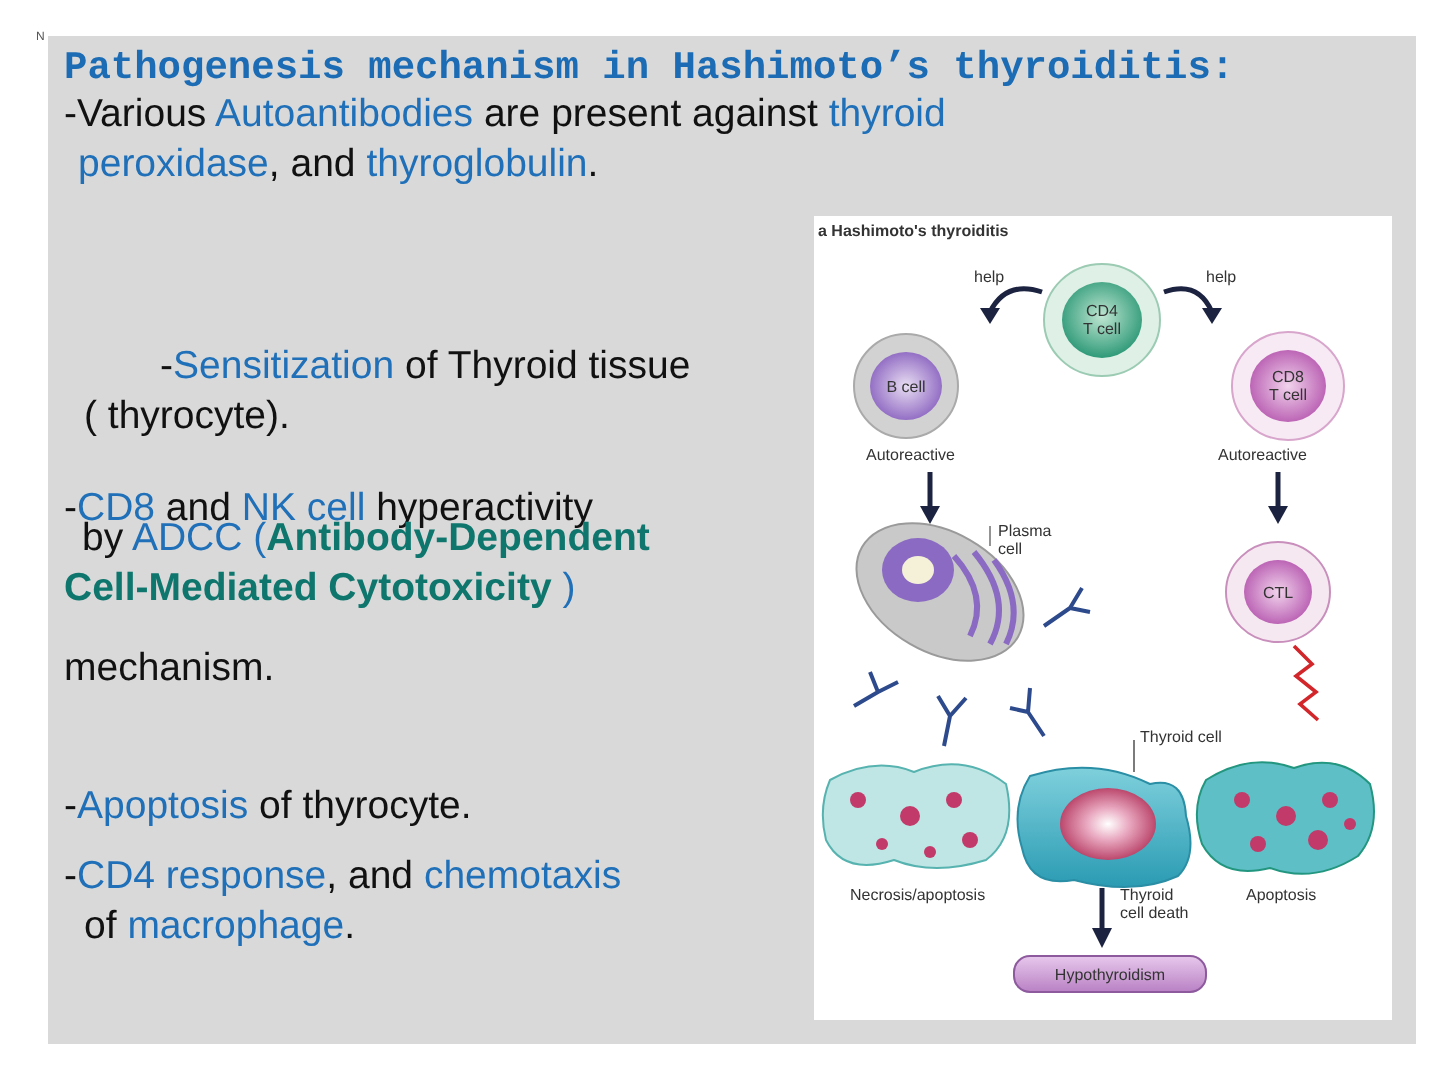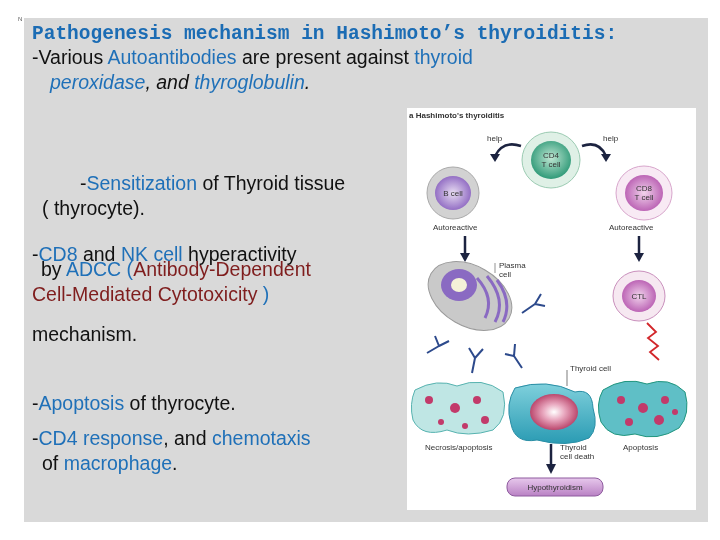--- a/index.html
+++ b/index.html
@@ -3,36 +3,36 @@
 <meta charset="utf-8">
 <style>
   html, body { margin: 0; padding: 0; }
   body { width: 720px; height: 540px; background: #ffffff; position: relative; overflow: hidden; font-family: "Liberation Sans", "DejaVu Sans", sans-serif; }
   .slide-marker { position: absolute; left: 18px; top: 16px; font-size: 6px; color: #555; }
   .panel { position: absolute; left: 24px; top: 18px; width: 684px; height: 504px; background: #d9d9d9; }
   .text-col { position: absolute; left: 32px; top: 22px; width: 380px; font-size: 19.5px; color: #111; }
   .line { position: absolute; white-space: nowrap; line-height: 24px; }
   .b { color: #1f70b8; }
   .hd { color: #1b6cb4; font-weight: bold; }
-  .g { color: #7f1d1d; font-weight: normal; }
+  .g { color: #0f766e; font-weight: bold; }
   .diagram { position: absolute; left: 407px; top: 108px; width: 289px; height: 402px; background: #ffffff; }
   .diagram svg { display: block; }
   .dl { font-family: "Liberation Sans", sans-serif; font-size: 8px; fill: #333; }
 </style>
 </head>
 <body>
 
 <div class="slide-marker">N</div>
 <div class="panel"></div>
 
 <div class="text-col">
   <div class="line hd" style="left:0;top:0;font-family:Liberation Mono, monospace;">Pathogenesis mechanism in Hashimoto’s thyroiditis:</div>
   <div id="bullets">
       <div class="line" style="left: 0px; top: 23px;"><span>-Various </span><span class="b">Autoantibodies</span><span> are present against </span><span class="b">thyroid</span></div>
-      <div class="line" style="left: 18px; top: 48px; font-style: italic;"><span class="b">peroxidase</span><span>, and </span><span class="b">thyroglobulin</span><span>.</span></div>
+      <div class="line" style="left: 7px; top: 48px;"><span class="b">peroxidase</span><span>, and </span><span class="b">thyroglobulin</span><span>.</span></div>
       <div class="line" style="left: 0px; top: 149px; margin-left: 48px;"><span>-</span><span class="b">Sensitization</span><span> of Thyroid tissue</span></div>
       <div class="line" style="left: 10px; top: 174px;"><span>( thyrocyte).</span></div>
       <div class="line" style="left: 0px; top: 220px;"><span>-</span><span class="b">CD8</span><span> and </span><span class="b">NK cell</span><span> hyperactivity</span></div>
       <div class="line" style="left: 9px; top: 235px;"><span>by </span><span class="b">ADCC</span><span class="b"> (</span><span class="g">Antibody-Dependent</span></div>
       <div class="line" style="left: 0px; top: 260px;"><span class="g">Cell-Mediated Cytotoxicity </span><span class="b">)</span></div>
       <div class="line" style="left: 0px; top: 285px; margin-top: 15px;"><span>mechanism.</span></div>
       <div class="line" style="left: 0px; top: 369px;"><span>-</span><span class="b">Apoptosis</span><span> of thyrocyte.</span></div>
       <div class="line" style="left: 0px; top: 404px;"><span>-</span><span class="b">CD4 response</span><span>, and </span><span class="b">chemotaxis</span></div>
       <div class="line" style="left: 10px; top: 429px;"><span>of </span><span class="b">macrophage</span><span>.</span></div>
     </div>

